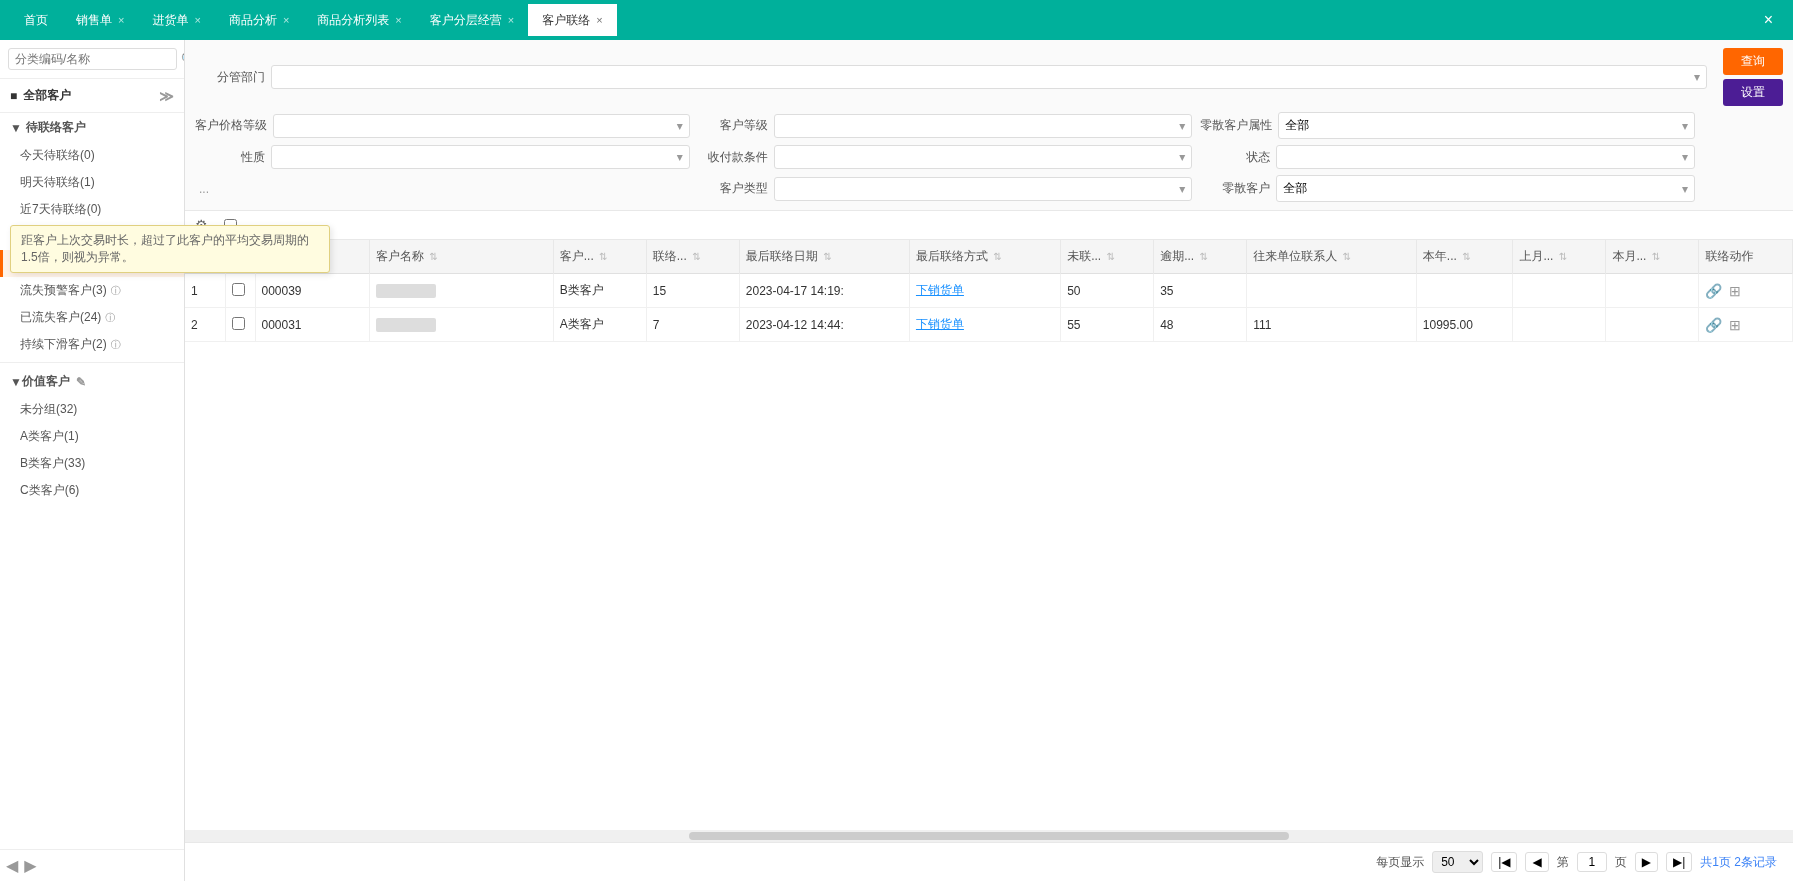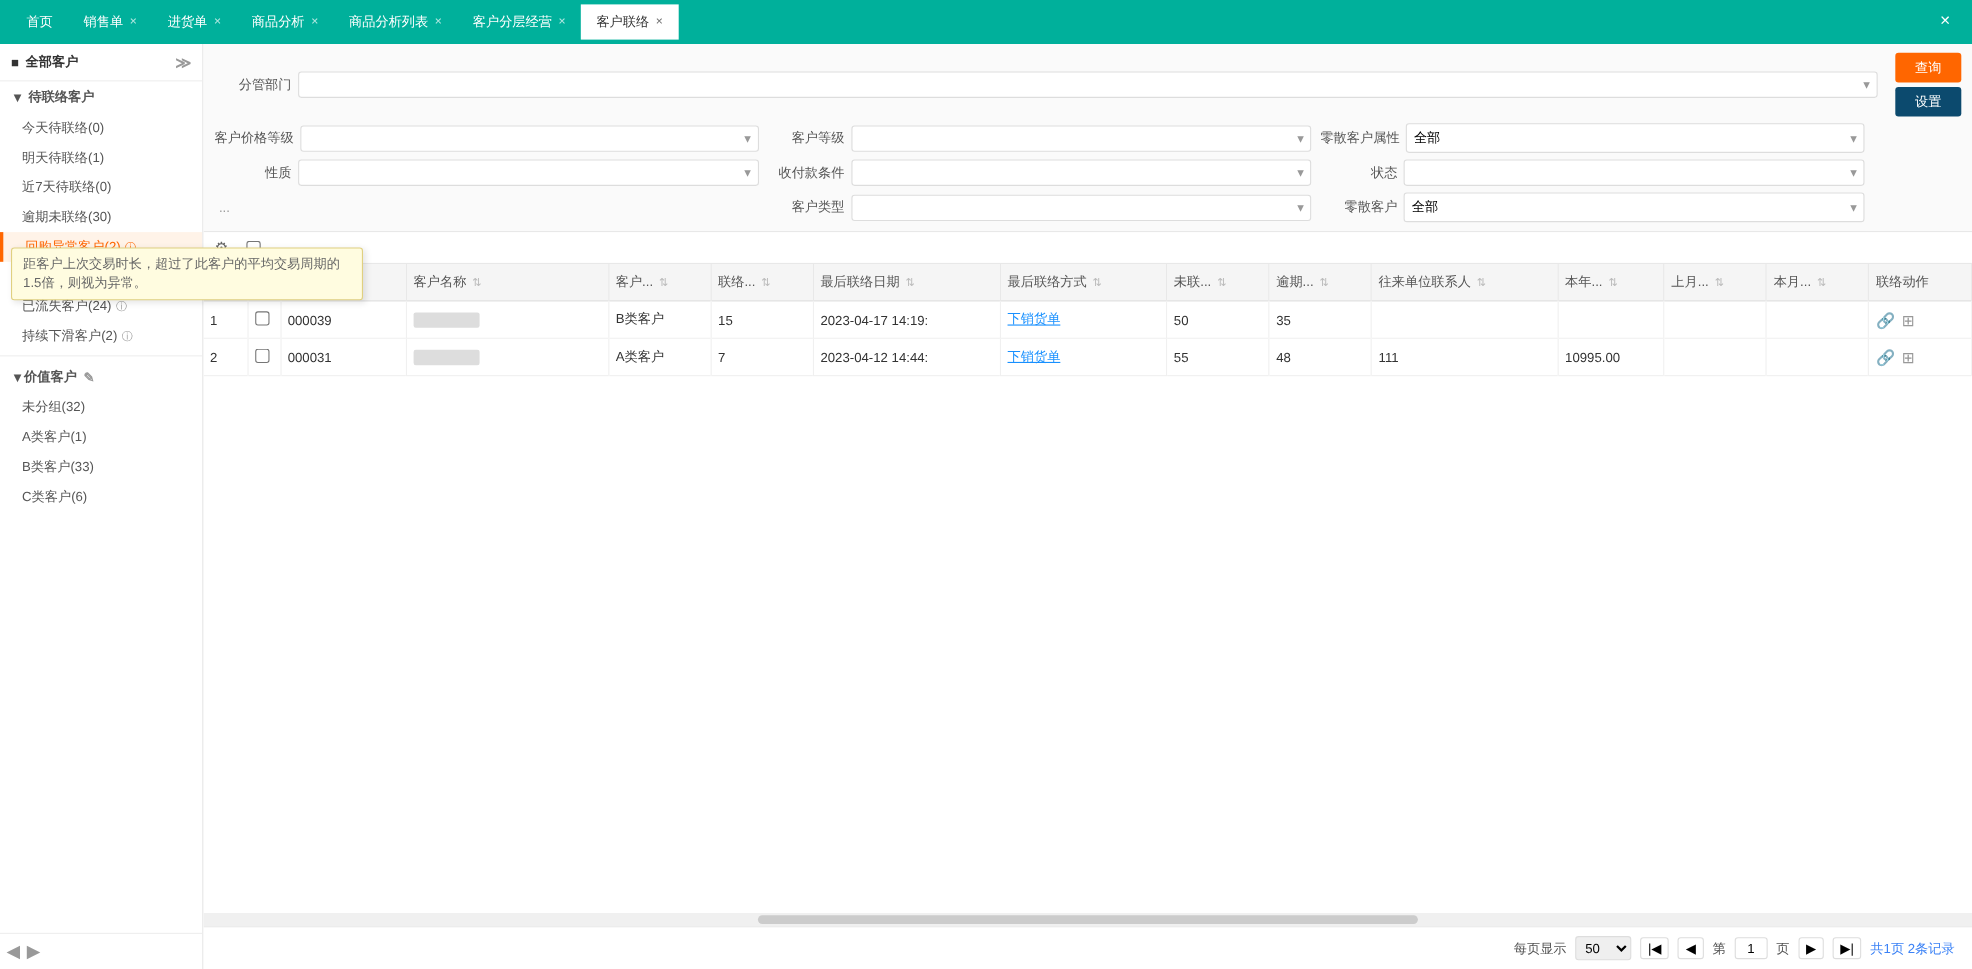--- a/index.html
+++ b/index.html
@@ -232,21 +232,21 @@
     .query-btn {
       background: #ff6600;
       color: white;
       border: none;
       border-radius: 3px;
       padding: 5px 18px;
       cursor: pointer;
       font-size: 12px;
     }
     .settings-btn {
-      background: #0c4a6e;
+      background: #4c1d95;
       color: white;
       border: none;
       border-radius: 3px;
       padding: 5px 14px;
       cursor: pointer;
       font-size: 12px;
     }
     .btn-group-right {
       display: flex;
       flex-direction: column;
@@ -440,20 +440,24 @@
       <span>客户联络</span>
       <span class="close-x">×</span>
     </div>
     <div class="spacer"></div>
     <div class="win-close">×</div>
   </div>
 
   <div class="main-layout">
 
     <div class="sidebar">
+      <div class="sidebar-search">
+        <input type="text" placeholder="分类编码/名称" style="">
+        <span class="search-btn">🔍</span>
+      </div>
       <div class="sidebar-section-title">
         <span>■</span>
         <span style="margin-left:6px;">全部客户</span>
         <span class="collapse-btn">≫</span>
       </div>
       <div class="sidebar-group-title">
         <span class="triangle">▼</span>
         <span>待联络客户</span>
       </div>
       <div class="sidebar-item">

